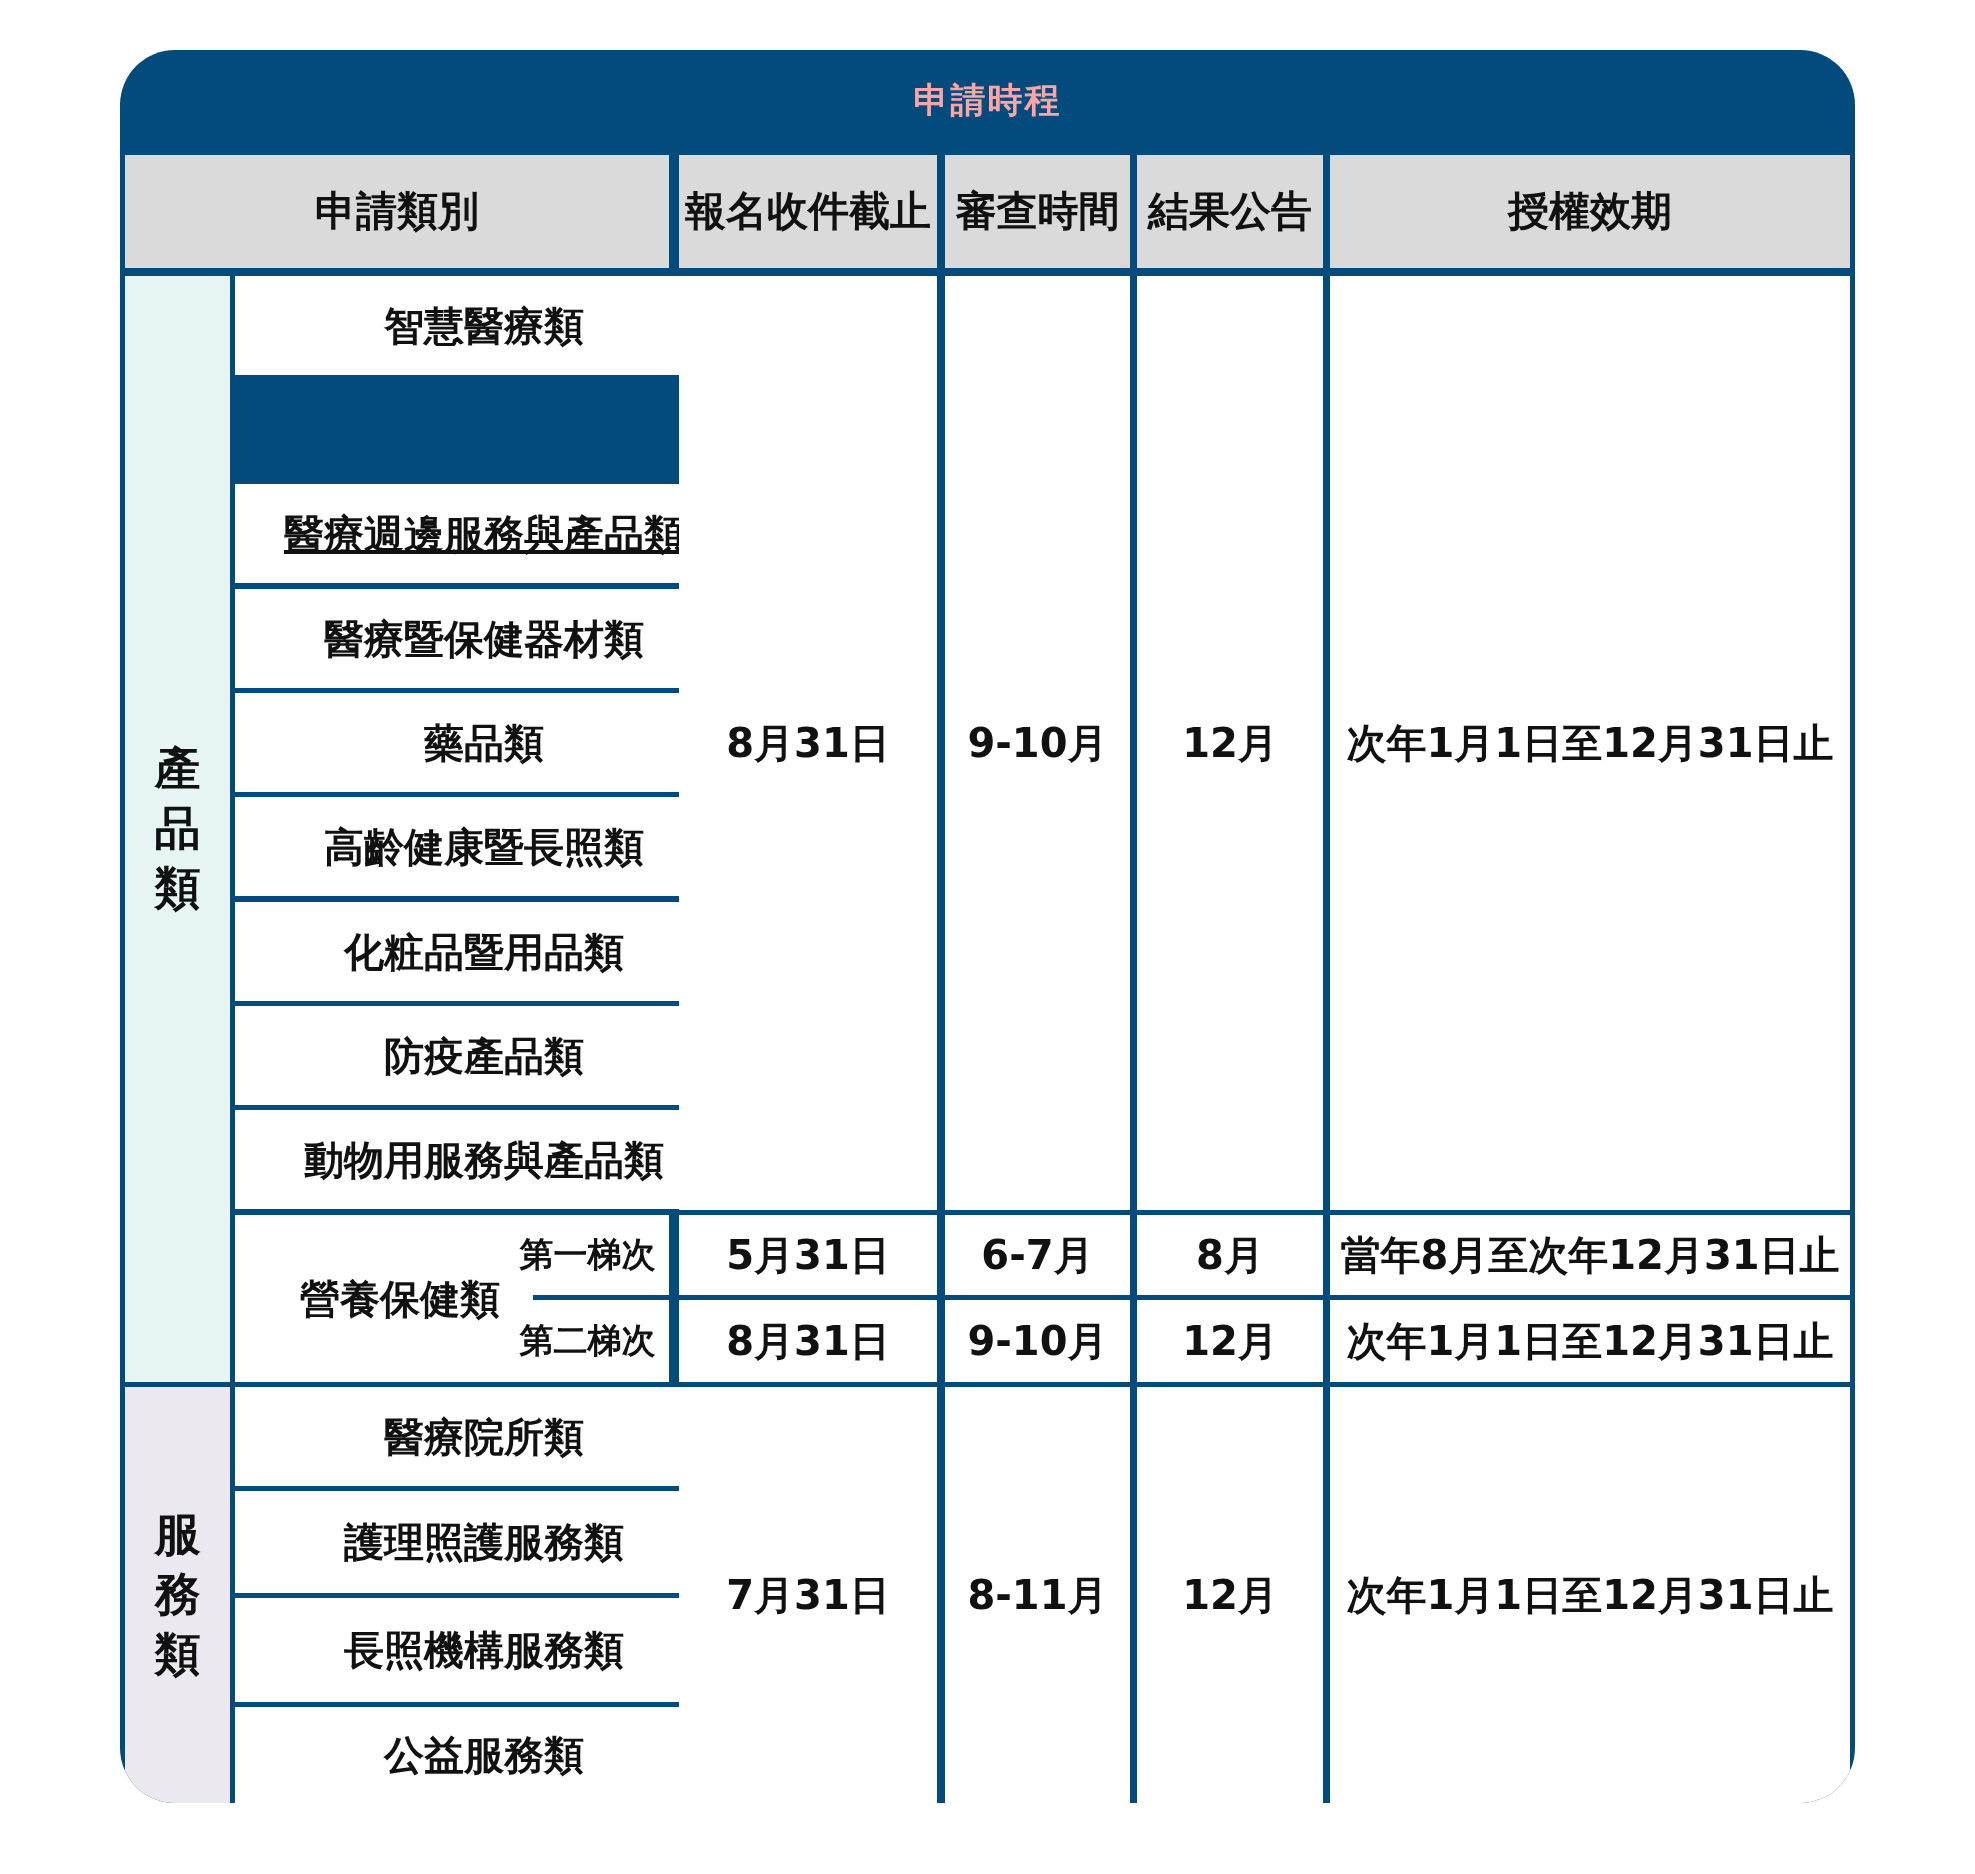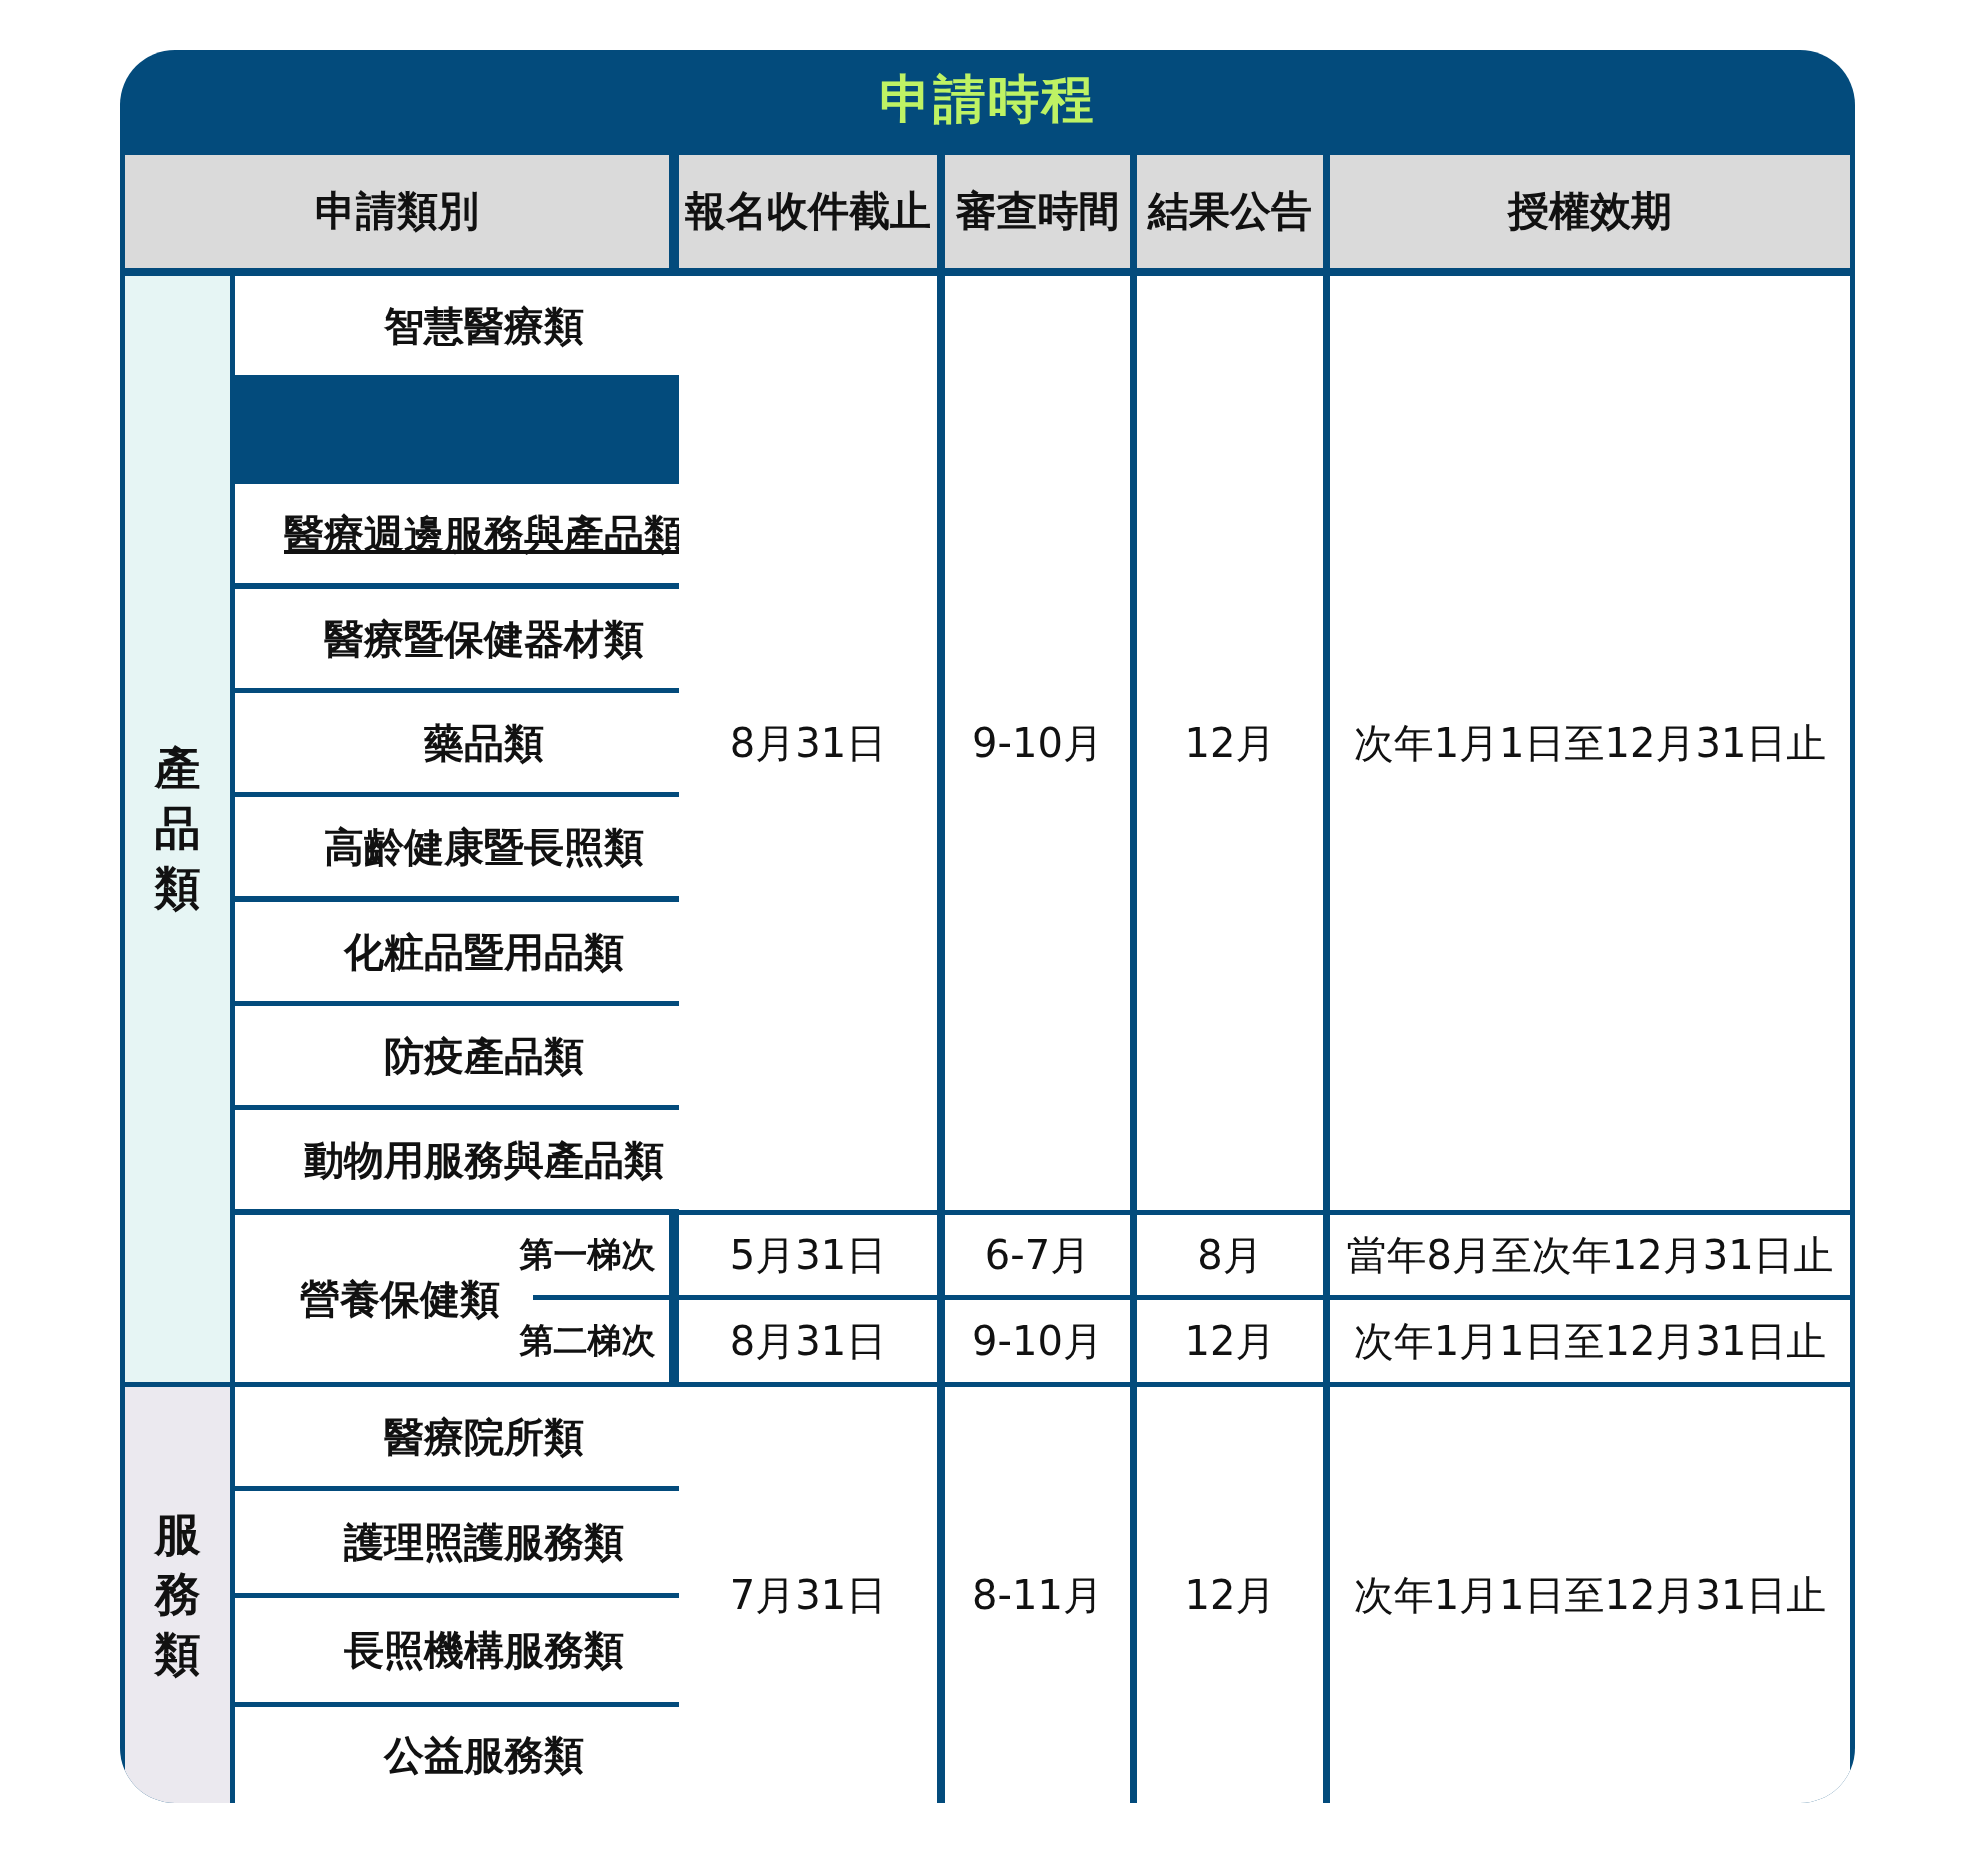--- a/index.html
+++ b/index.html
@@ -2,31 +2,31 @@
 <html style="font-size:8px"><head>
 <meta charset="utf-8">
 <style>
   html, body { margin:0; padding:0; background:#ffffff; }
   body { width:1975px; height:1875px; position:relative; overflow:hidden;
          font-family:"DejaVu Sans", "Liberation Sans", sans-serif; color:#111; }
   .frame { position:absolute; left:120px; top:50px; width:1735px; height:1753px;
            border-radius:55px; background:#034b7c; overflow:hidden; }
   .title { position:absolute; left:0; top:0; width:100%; height:100px;
            display:flex; align-items:center; justify-content:center;
-           color:#bef264; font-size:52px; font-weight:bold; letter-spacing:2px; }
+           color:#fca5a5; font-size:35px; font-weight:bold; letter-spacing:2px; }
   .cell { position:absolute; display:flex; align-items:center; justify-content:center;
           background:#ffffff; text-align:center; font-size:40px; line-height:1.15; white-space:nowrap; }
   .hdr { background:#dadada; font-weight:bold; font-size:41px; }
   .cat-prod { background:#e6f5f4; }
   .cat-serv { background:#ebe9ef; }
   .vert { flex-direction:column; font-weight:bold; font-size:46px; line-height:1.3; }
   .vert span { display:block; }
   .sub { font-weight:bold;padding-left:32px; }
   .small { font-size:34px; font-weight:bold; }
-  .val { font-weight:normal; font-size:40px; }
+  .val { font-weight:bold; font-size:40px; }
 </style>
 </head>
 <body>
 
 <div class="frame">
   <div class="title">申請時程</div>
 
   <div class="cell hdr" style="left:5px;top:105px;width:544px;height:113px;">申請類別</div>
   <div class="cell hdr" style="left:559px;top:105px;width:258px;height:113px;">報名收件截止</div>
   <div class="cell hdr" style="left:1017px;top:105px;width:186px;height:113px;">結果公告</div>

